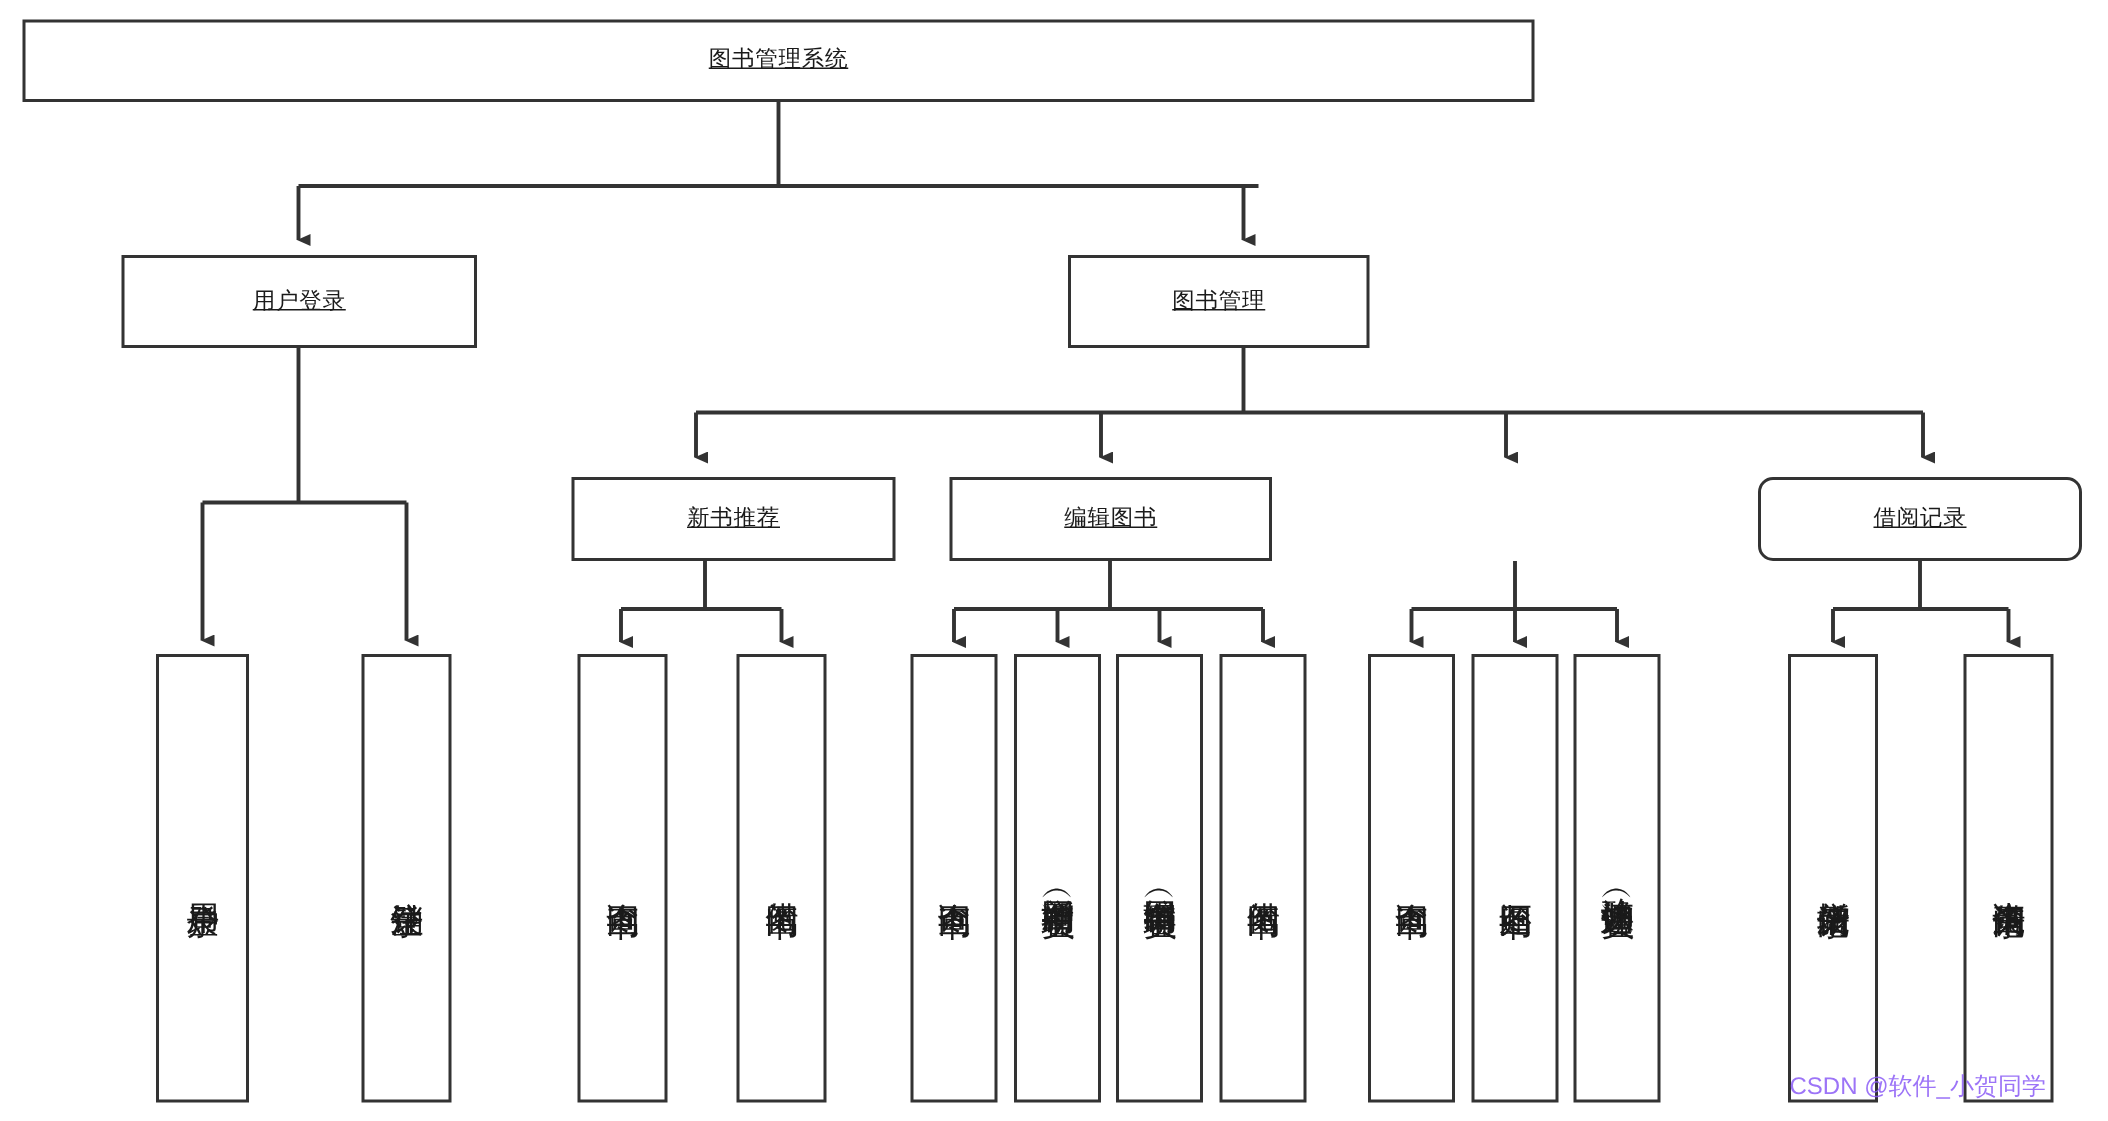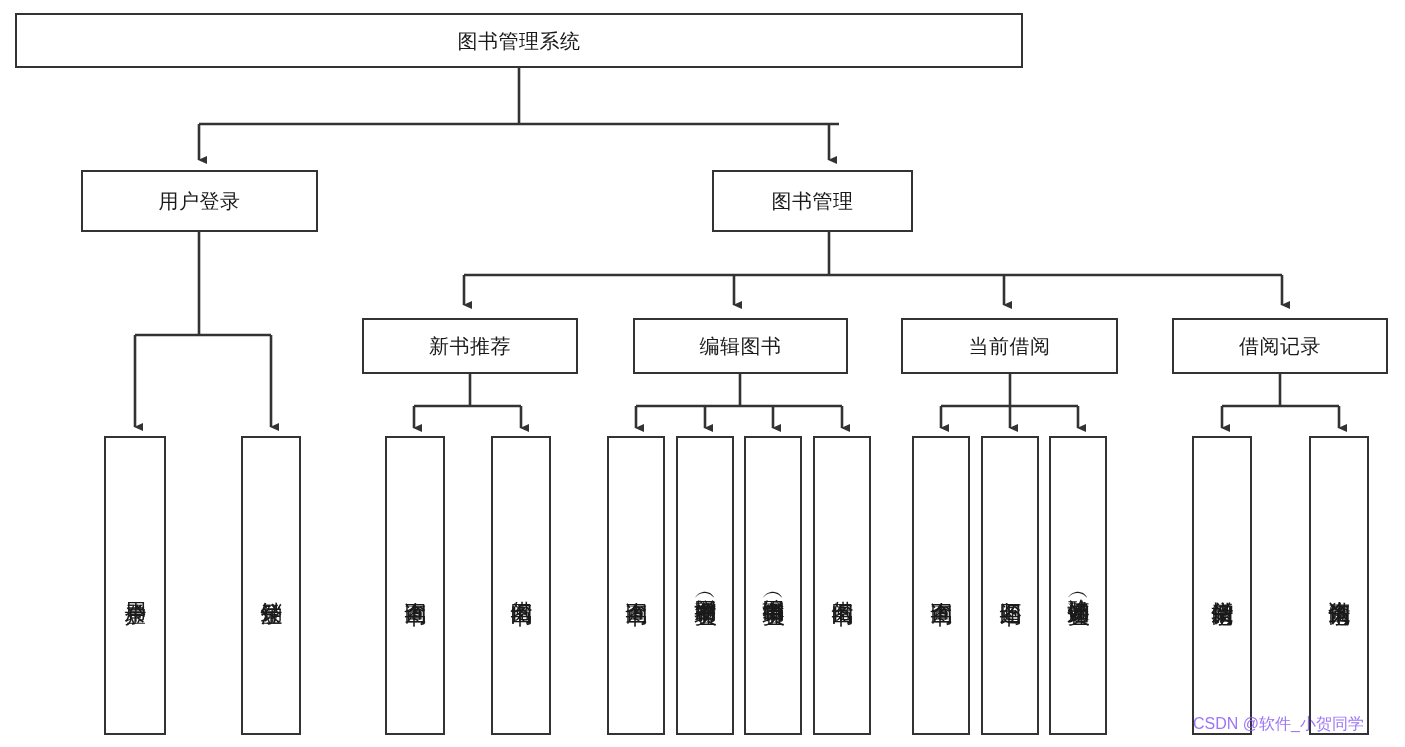--- a/index.html
+++ b/index.html
@@ -35,22 +35,23 @@
     align-items: center;
     justify-content: center;
     z-index: 2;
   }
   .node-label {
     color: #1a1a1a;
     white-space: nowrap;
     letter-spacing: 0.5px;
   }
   .node.horizontal .node-label {
-    font-size: 20px;
+    font-size: 15px;
     line-height: 1.1;
+    text-decoration: underline;
   }
   .node.vertical {
     align-items: center;
     justify-content: center;
   }
   .node.vertical .node-label {
     writing-mode: vertical-rl;
     text-orientation: upright;
     font-size: 22px;
     line-height: 1.22;
@@ -128,30 +129,27 @@
     <span class="node-label">图书管理系统</span>
   </div>
 
   <div class="node horizontal" style="left:81px; top:170px; width:237px; height:62px;">
     <span class="node-label">用户登录</span>
   </div>
   <div class="node horizontal" style="left:712px; top:170px; width:201px; height:62px;">
     <span class="node-label">图书管理</span>
   </div>
 
-  <div class="node horizontal" style="left:362px; top:318px; width:216px; height:56px;">
+  <div class="node horizontal" style="left:381px; top:318px; width:216px; height:56px;">
     <span class="node-label">新书推荐</span>
   </div>
   <div class="node horizontal" style="left:633px; top:318px; width:215px; height:56px;">
     <span class="node-label">编辑图书</span>
   </div>
-  <div class="node horizontal" style="left:901px; top:318px; width:217px; height:56px;">
-    <span class="node-label">当前借阅</span>
-  </div>
-  <div class="node horizontal" style="left:1172px; top:318px; width:216px; height:56px;">
+  <div class="node horizontal" style="left:1172px; top:318px; width:216px; height:56px;border-radius:10px;">
     <span class="node-label">借阅记录</span>
   </div>
 
   <div class="node vertical" style="left:104px; top:436px; width:62px; height:299px;">
     <span class="node-label">用户登录</span>
   </div>
   <div class="node vertical" style="left:241px; top:436px; width:60px; height:299px;">
     <span class="node-label">注销登录</span>
   </div>
 

